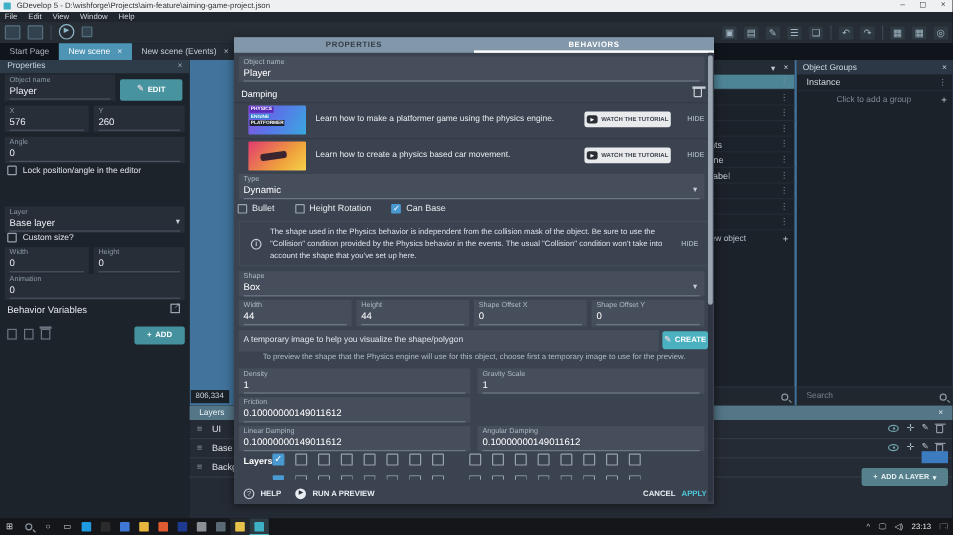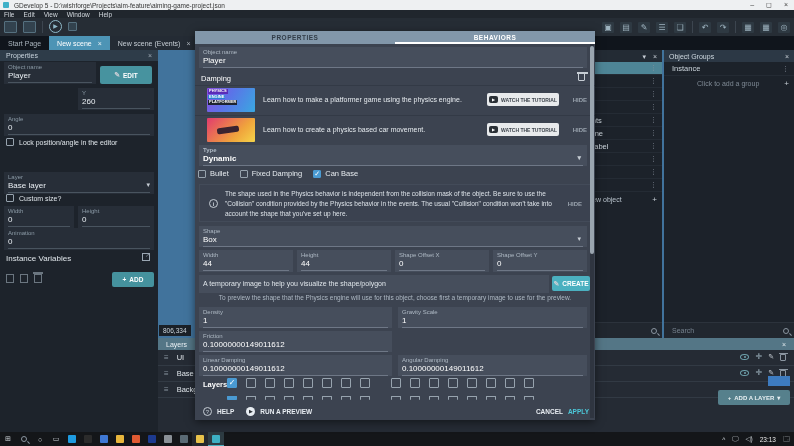--- a/index.html
+++ b/index.html
@@ -117,21 +117,21 @@
   .thumb2{background:linear-gradient(135deg,#e23b6e 0%,#f0a43c 65%,#f5d44a 100%);}
   .thumb .tag{display:block;font-size:4px;font-weight:bold;color:#fff;background:#5a2bb8;width:max-content;padding:0 1px;margin:1px 0 0 1px;line-height:4.5px;}
   .thumb .tag:nth-child(2){background:#2b7fd4;}
   .thumb .tag:nth-child(3){background:#1e2430;}
   .thumb2 .car{position:absolute;left:10px;top:9px;width:22px;height:6px;background:#3a2430;border-radius:2px;transform:rotate(-8deg);}
   .tut .txt{position:absolute;left:68px;top:10px;width:215px;font-size:7px;color:#e6ebef;}
   .watch-btn{position:absolute;left:292px;top:7px;width:72px;height:13px;background:#e8eaec;border-radius:2px;display:flex;align-items:center;justify-content:center;gap:3px;}
   .watch-btn .yt{width:9px;height:7px;background:#2a2f35;border-radius:2px;color:#fff;font-size:4px;line-height:7px;text-align:center;}
   .watch-btn .wl{font-size:5px;font-weight:bold;color:#3c434b;}
   .hide-l{position:absolute;right:8px;top:11px;font-size:6px;color:#98a2ac;font-weight:bold;}
-  .flagrow{position:absolute;left:3px;top:138px;display:flex;align-items:center;gap:2px;}
+  .flagrow{position:absolute;left:3px;top:138px;display:flex;align-items:center;gap:8px;}
   .flagrow .fl{display:flex;align-items:center;gap:4px;margin-right:9px;}
   .flagrow .cl{font-size:7.5px;color:#e6ebef;}
   .infobox{position:absolute;left:4px;top:153px;width:392px;height:38px;background:#3b4250;border:1px solid #434b59;display:flex;}
   .info-i{position:absolute;left:9px;top:14px;width:9px;height:9px;border:1px solid #c6cdd4;border-radius:50%;color:#c6cdd4;font-size:6px;text-align:center;line-height:9px;font-weight:bold;}
   .info-t{position:absolute;left:25px;top:4px;width:332px;font-size:6.5px;line-height:1.55;color:#dde3e9;}
   .note{position:absolute;left:0;top:263px;width:400px;text-align:center;font-size:6.5px;color:#aeb9c4;}
   .dlayers-label{position:absolute;left:8px;top:349px;font-size:7.5px;color:#fff;font-weight:bold;}
   .dlcb{position:absolute;top:347px;width:10px;height:10px;border:1.5px solid #97a3ae;border-radius:1px;}
   .dlcb.checked{background:#4a9ad2;border-color:#4a9ad2;}
   .dlcb.checked::after{content:"✓";display:block;text-align:center;font-size:8px;color:#fff;margin-top:-1px;}
@@ -229,20 +229,24 @@
         <span class="x">×</span>
       </div>
       <div class="lfield" style="left:4px;top:12px;width:92px;">
         <div class="lbl">Object name</div>
         <div class="val">Player</div>
       </div>
       <div class="teal-btn" style="left:100px;top:16px;width:52px;height:18px;">
         <span class="pencil">✎</span>
           <span>EDIT</span>
       </div>
+      <div class="lfield" style="left:4px;top:38px;width:70px;">
+        <div class="lbl">X</div>
+          <div class="val">576</div>
+      </div>
       <div class="lfield" style="left:78px;top:38px;width:76px;">
         <div class="lbl">Y</div>
           <div class="val">260</div>
       </div>
       <div class="lfield" style="left:4px;top:64px;width:150px;">
         <div class="lbl">Angle</div>
           <div class="val">0</div>
       </div>
       <div class="cbrow" style="left:6px;top:88px;">
         <span class="cb"></span>
@@ -262,21 +266,21 @@
           <div class="val">0</div>
       </div>
       <div class="lfield" style="left:78px;top:156px;width:76px;">
         <div class="lbl">Height</div>
           <div class="val">0</div>
       </div>
       <div class="lfield" style="left:4px;top:178px;width:150px;">
         <div class="lbl">Animation</div>
           <div class="val">0</div>
       </div>
-      <div class="iv-title" style="left:6px;top:204px;">Instance Variables</div>
+      <div class="iv-title" style="left:6px;top:204px;">Behavior Variables</div>
       <div class="open-ext" style="left:142px;top:203px;"></div>
       <div class="mini-ic" style="left:6px;top:224px;"></div>
       <div class="mini-ic" style="left:20px;top:224px;"></div>
       <div class="mini-ic trash2" style="left:34px;top:224px;"></div>
       <div class="teal-btn" style="left:112px;top:222px;width:42px;height:15px;background:#45929e;">
         <span>+</span>
           <span>ADD</span>
       </div>
     </div>
 
@@ -429,34 +433,34 @@
           <span class="car"></span>
         </div>
       <div class="txt">Learn how to create a physics based car movement.</div>
       <div class="watch-btn">
         <span class="yt">▶</span>
         <span class="wl">WATCH THE TUTORIAL</span>
       </div>
       <div class="hide-l">HIDE</div>
     </div>
 
-    <div class="dfield" style="left:4px;top:114px;width:388px;height:21px;font-weight:bold;">
+    <div class="dfield" style="left:4px;top:114px;width:388px;height:21px;">
       <div class="lbl">Type</div>
         <div class="val">Dynamic</div>
       <span class="caret" style="right:6px;top:9px;">▾</span>
     </div>
 
     <div class="flagrow" id="flagrow">
         <div class="fl">
           <span class="cb"></span>
           <span class="cl">Bullet</span>
         </div>
         <div class="fl">
           <span class="cb"></span>
-          <span class="cl">Fixed Damping</span>
+          <span class="cl">Height Rotation</span>
         </div>
         <div class="fl">
           <span class="cb checked"></span>
           <span class="cl">Can Base</span>
         </div>
       </div>
 
     <div class="infobox">
       <span class="info-i">i</span>
       <div class="info-t">The shape used in the Physics behavior is independent from the collision mask of the object. Be sure to use the "Collision" condition provided by the Physics behavior in the events. The usual "Collision" condition won't take into account the shape that you've set up here.</div>

